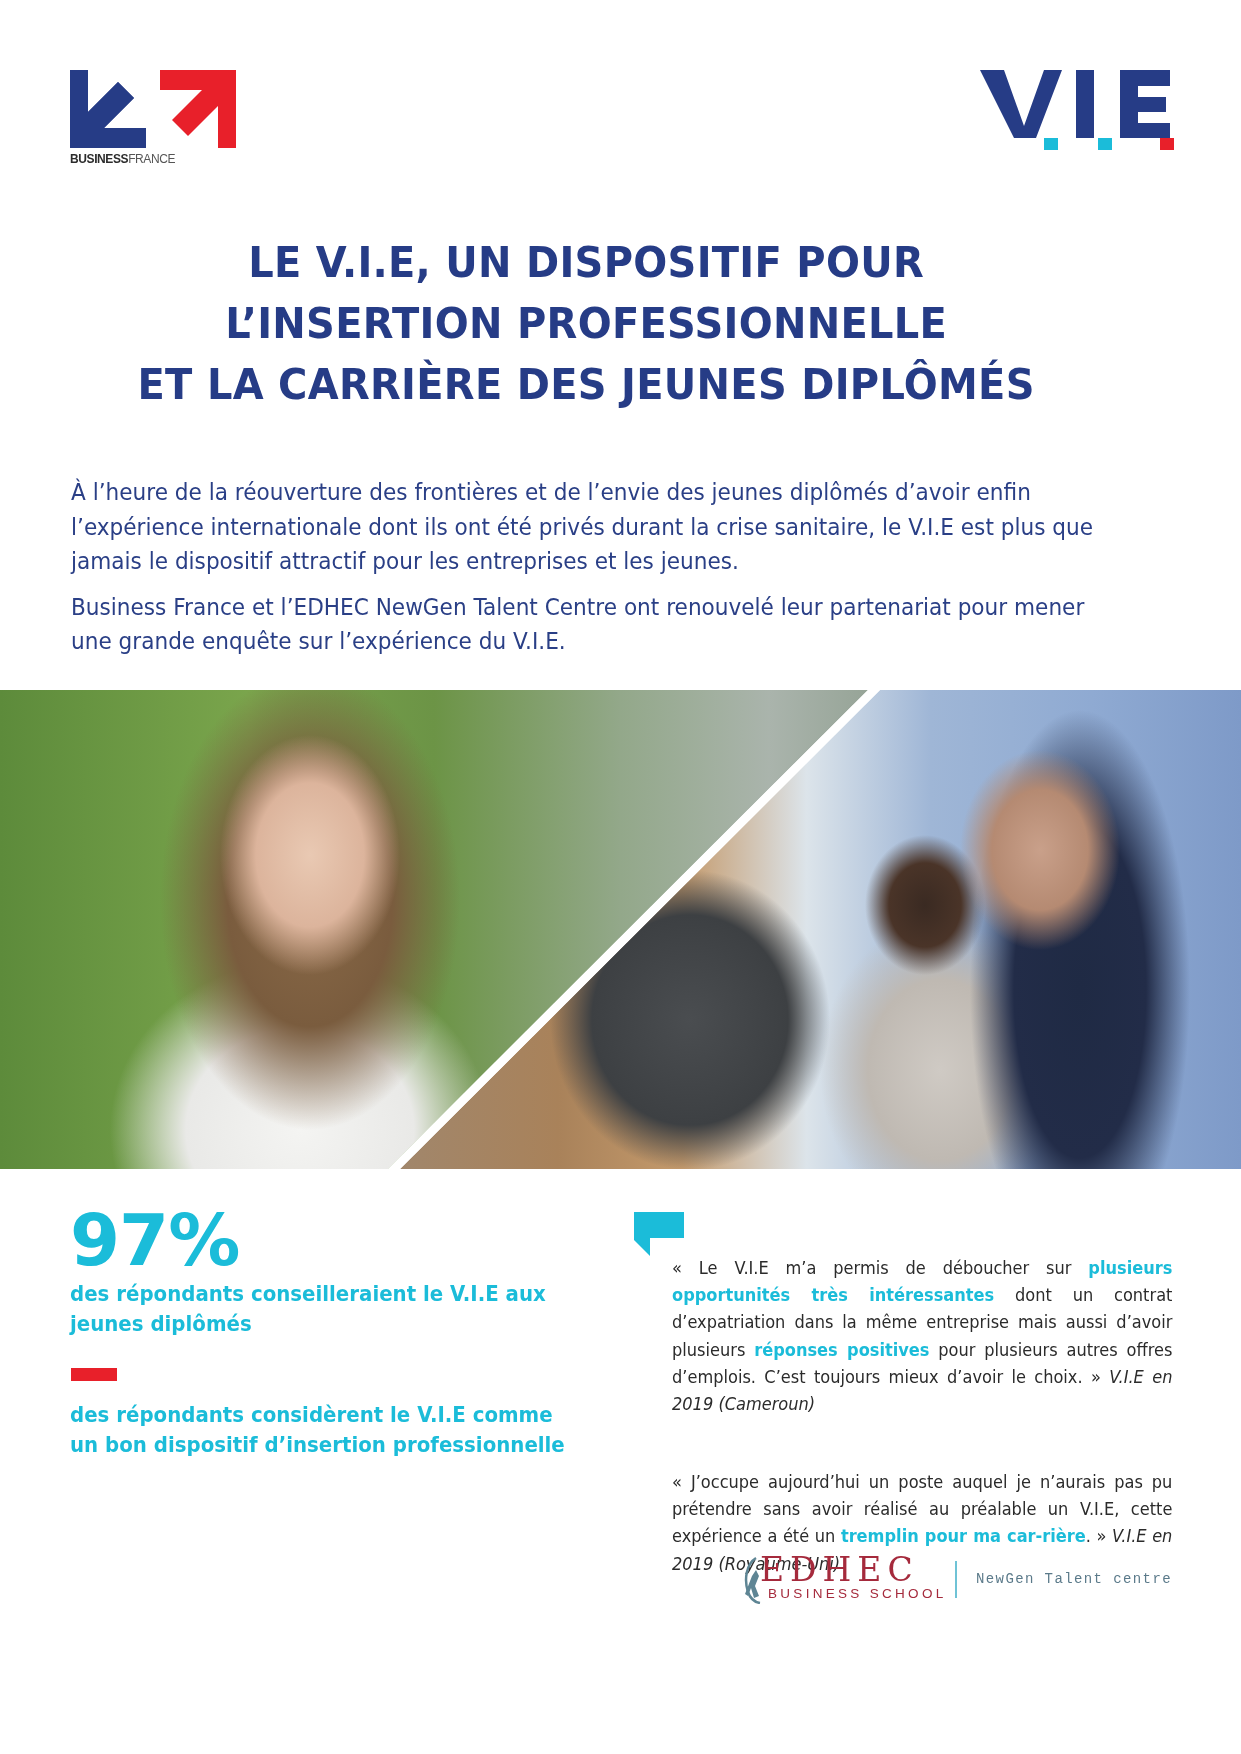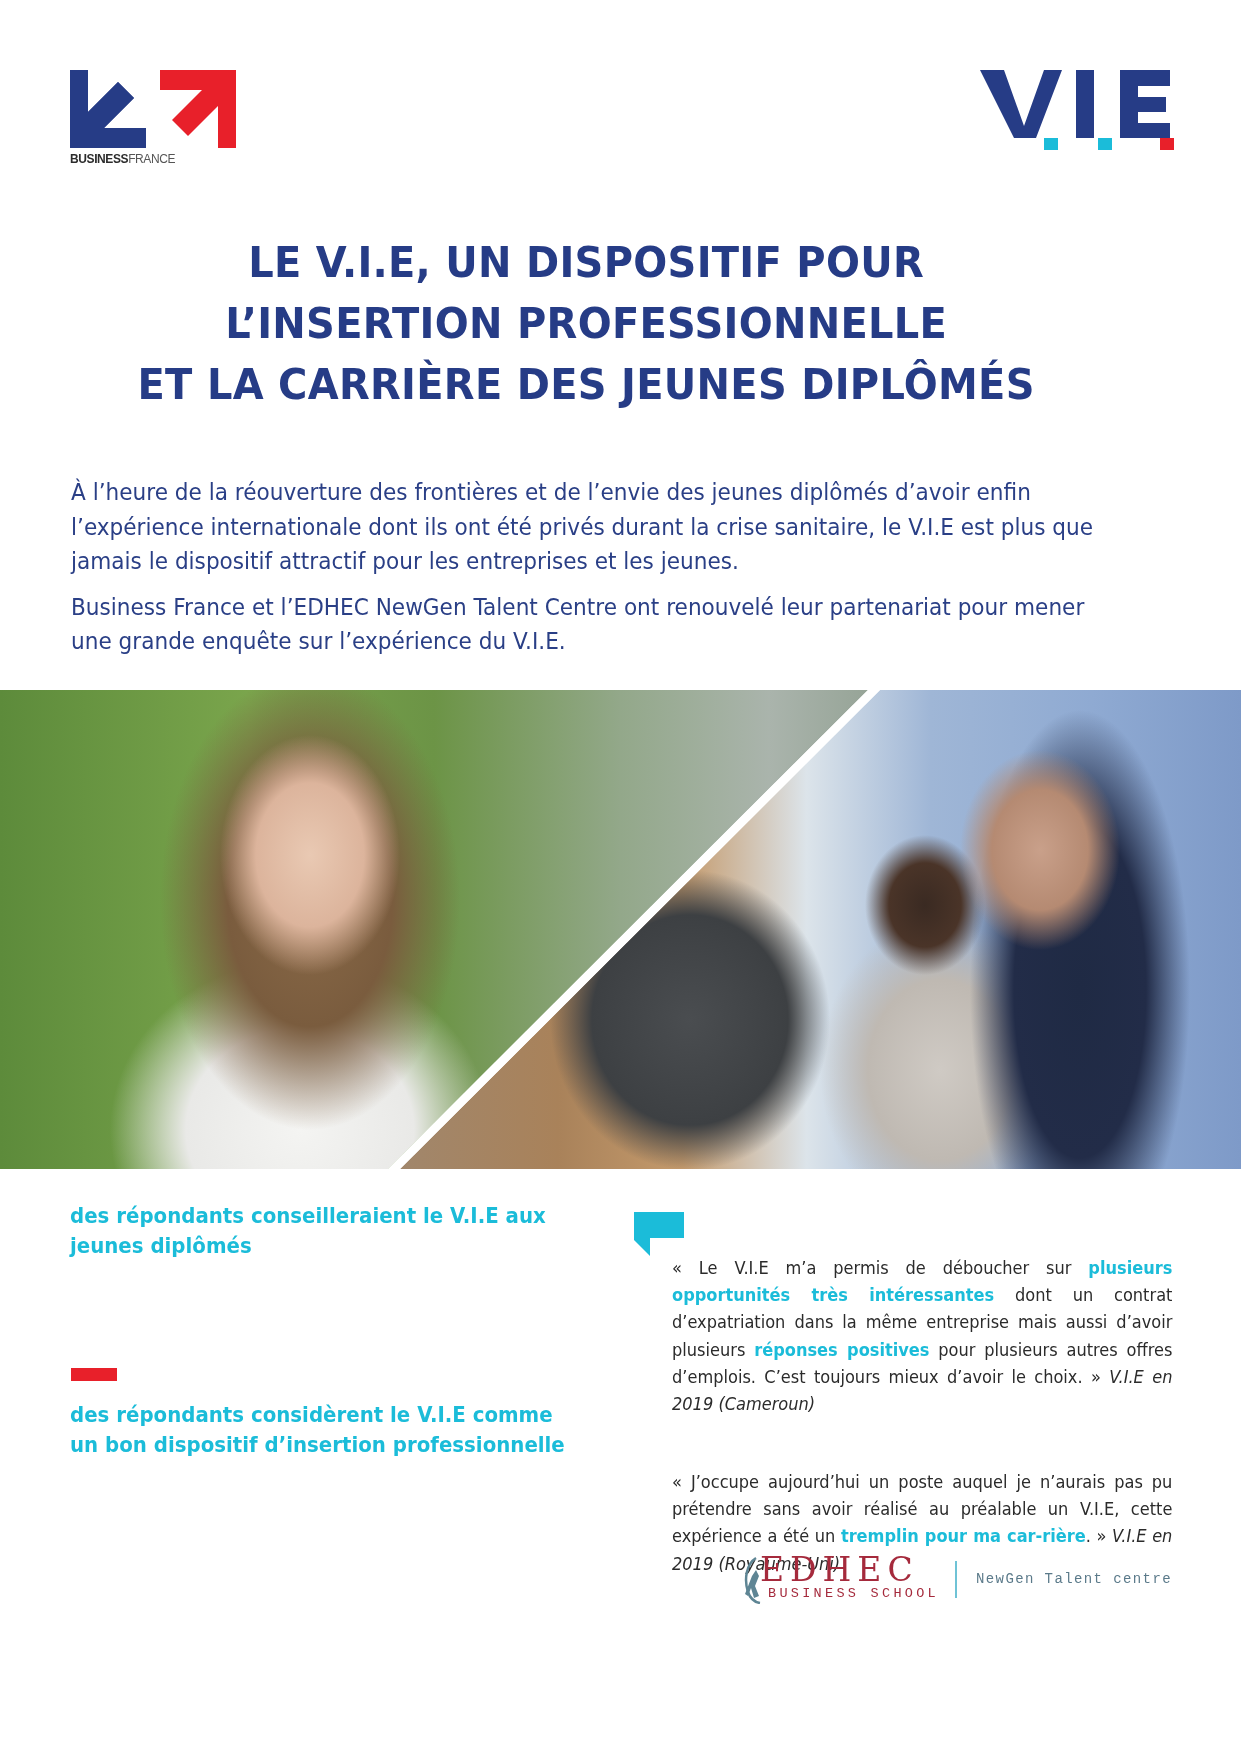--- a/index.html
+++ b/index.html
@@ -57,21 +57,21 @@
   .quote .hl { color: #1bbcd9; font-weight: bold; }
   .quote .src { font-style: italic; }
   .quote-1 { top: 1254px; }
   .quote-2 { top: 1468px; }
   .q-inner { display: block; transform: scaleX(0.9); transform-origin: left; width: 556px; }
 
   
   .edhec { position: absolute; left: 742px; top: 1540px; width: 440px; height: 50px; margin-top: 16px; }
   .edhec-mark { position: absolute; left: 0; top: 0; width: 22px; height: 48px; }
   .edhec-name { position: absolute; left: 18px; top: -3px; font-family: "DejaVu Serif", serif; font-size: 33px; letter-spacing: 6px; color: #a52a3c; line-height: 34px; }
-  .edhec-sub { position: absolute; left: 26px; top: 30px; font-family: Liberation Mono, monospace; font-size: 13.5px; letter-spacing: 3.3px; color: #a52a3c; line-height: 16px; }
+  .edhec-sub { position: absolute; left: 26px; top: 30px; font-family: Liberation Sans, sans-serif; font-size: 13.5px; letter-spacing: 3.3px; color: #a52a3c; line-height: 16px; }
   .edhec-sep { position: absolute; left: 213px; top: 5px; width: 2px; height: 37px; background: #6fc3d6; }
   .edhec-ngtc { position: absolute; left: 234px; top: 15px; font-family: Liberation Mono, monospace; font-size: 14px; letter-spacing: 1.4px; color: #5b7a8a; white-space: nowrap; }
 </style>
 </head>
 <body>
 
 <div class="bf-logo">
   <svg class="bf-mark" viewBox="0 0 166 78">
     <path d="M0 0 H18 V42 L48 12 L64 28 L34 58 H76 V78 H0 Z" fill="#263c86"></path>
     <path d="M0 0 H18 V42 L48 12 L64 28 L34 58 H76 V78 H0 Z" fill="#263c86" transform="translate(0,0)"></path>
@@ -104,20 +104,21 @@
 
 <div class="photos">
   <div class="photo-left"></div>
   <div class="photo-right"></div>
   <svg class="photo-divider" viewBox="0 0 1241 479" preserveAspectRatio="none">
     <polygon points="868,0 880,0 400,479 388,479" fill="#ffffff"></polygon>
   </svg>
 </div>
 
 <div class="stat stat-1">
+  <span class="stat-value">97%</span>
   <span class="stat-label">des répondants conseilleraient le V.I.E aux jeunes diplômés</span>
 </div>
 <div class="red-bar"></div>
 <div class="stat stat-2">
   <span class="stat-label">des répondants considèrent le V.I.E comme un bon dispositif d’insertion professionnelle</span>
 </div>
 
 <svg class="quote-icon" viewBox="0 0 50 44">
   <path d="M0 0 H50 V26 H16 V44 L0 28 Z" fill="#1bbcd9"></path>
 </svg>

